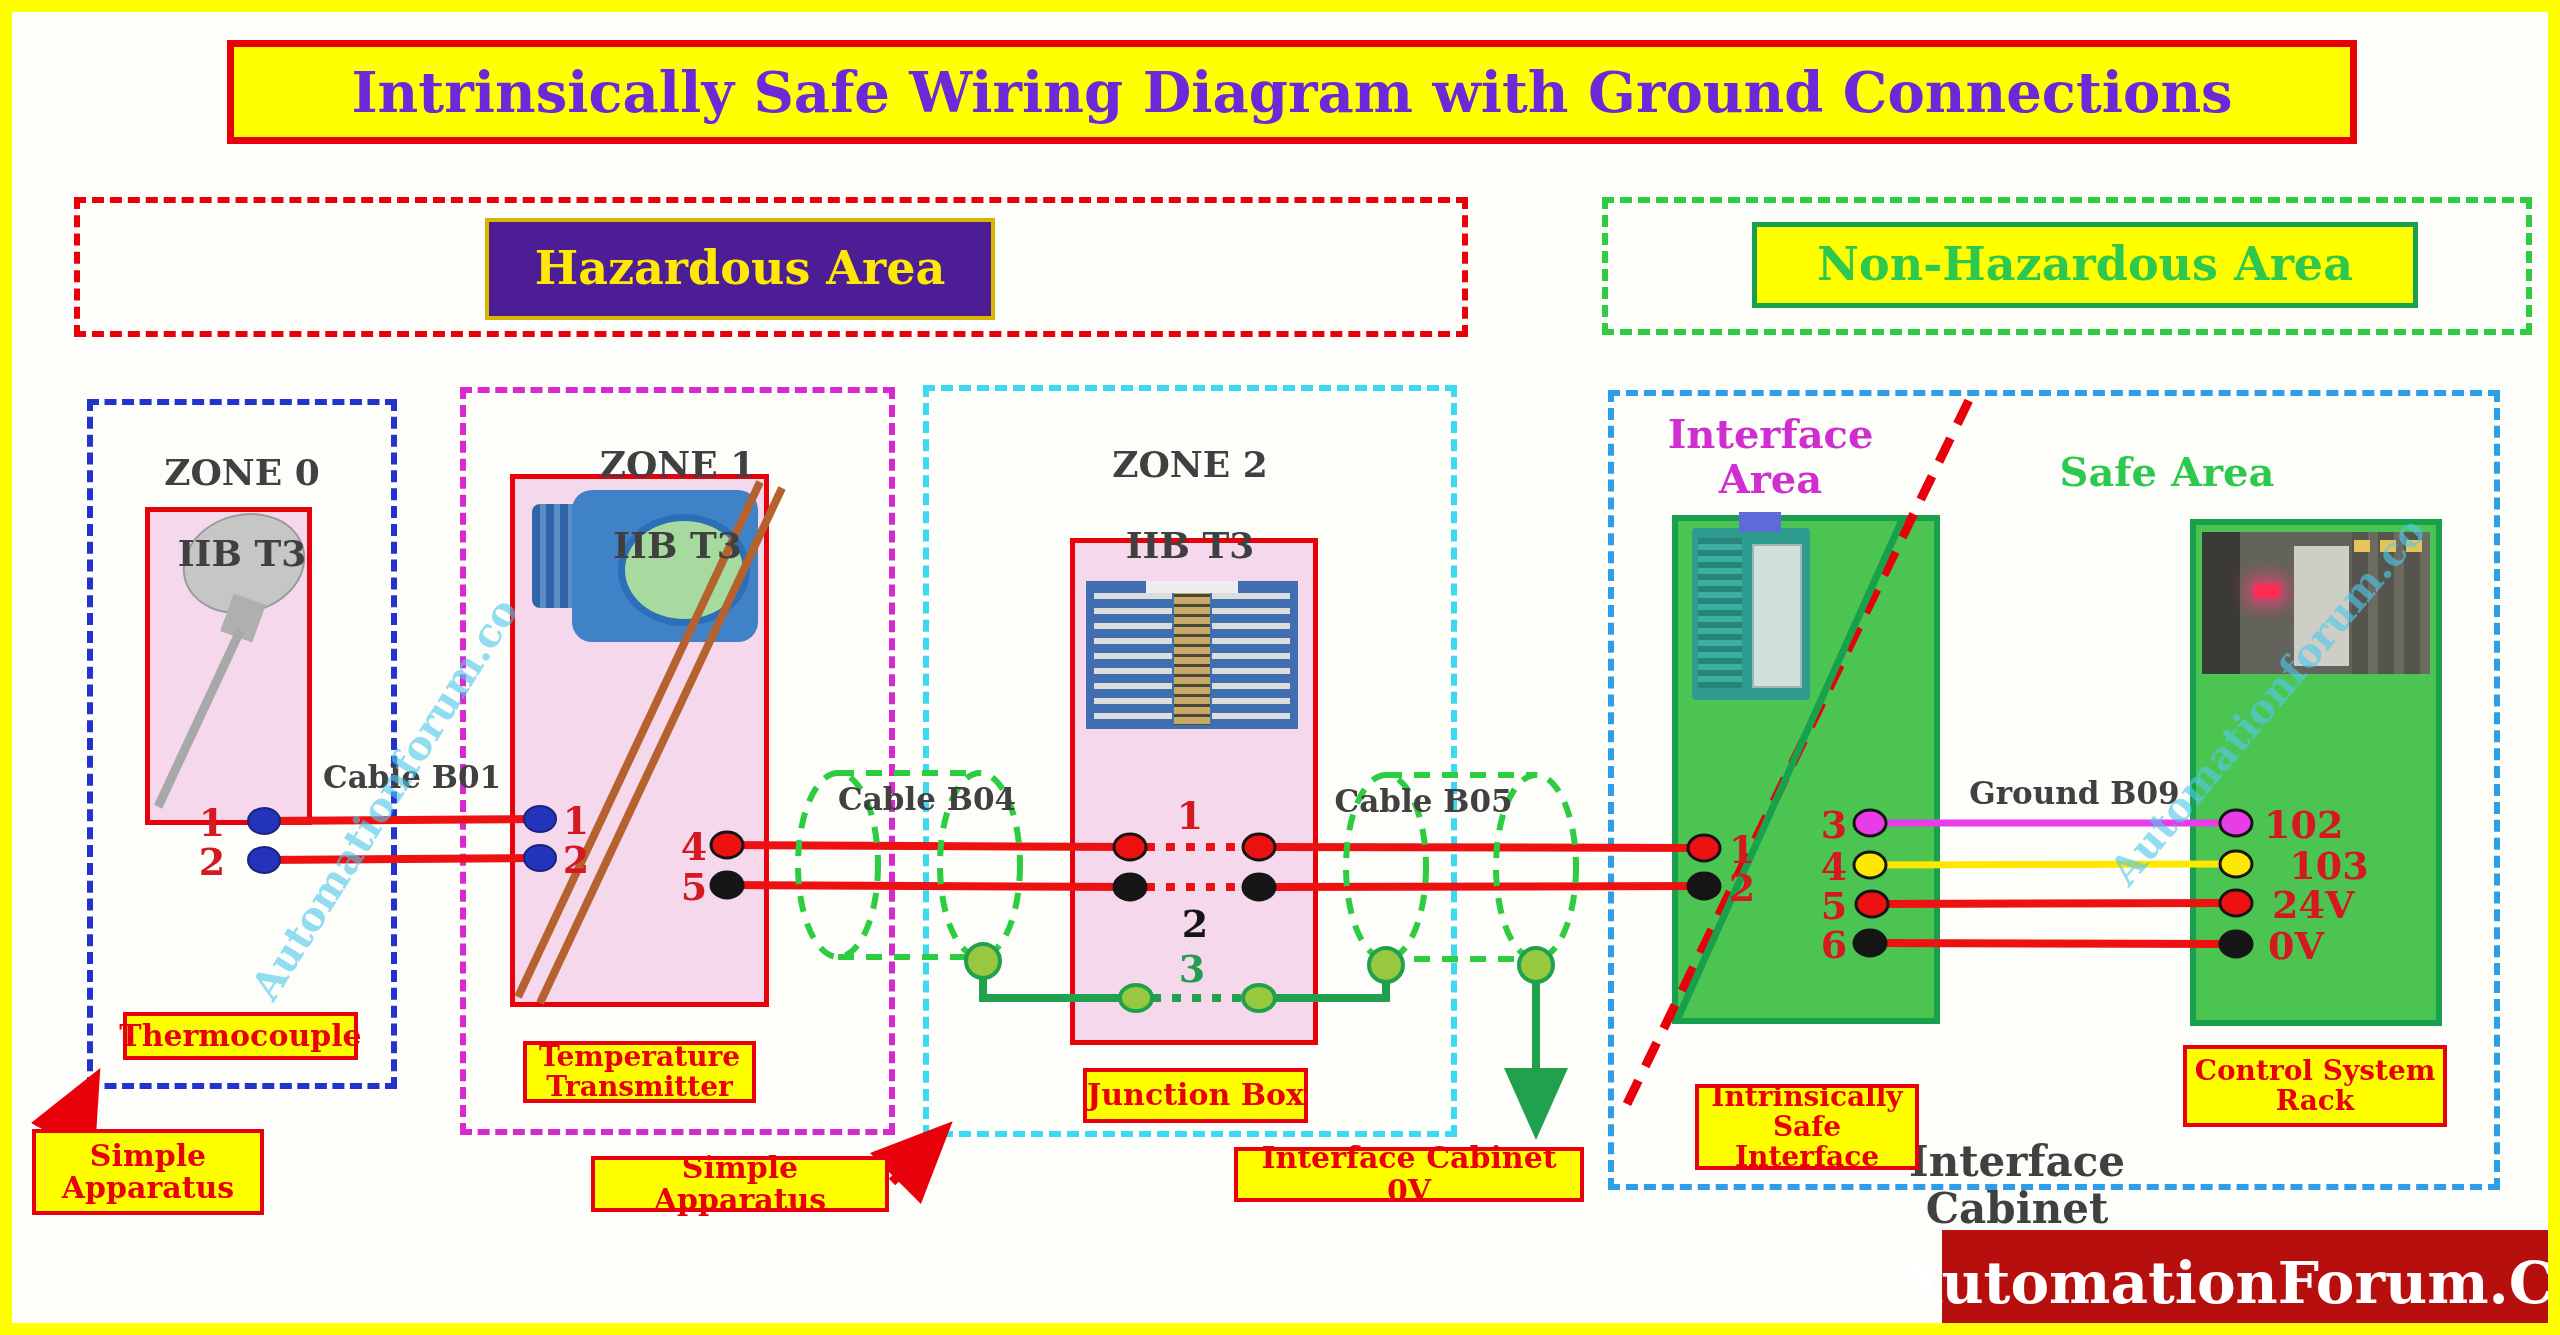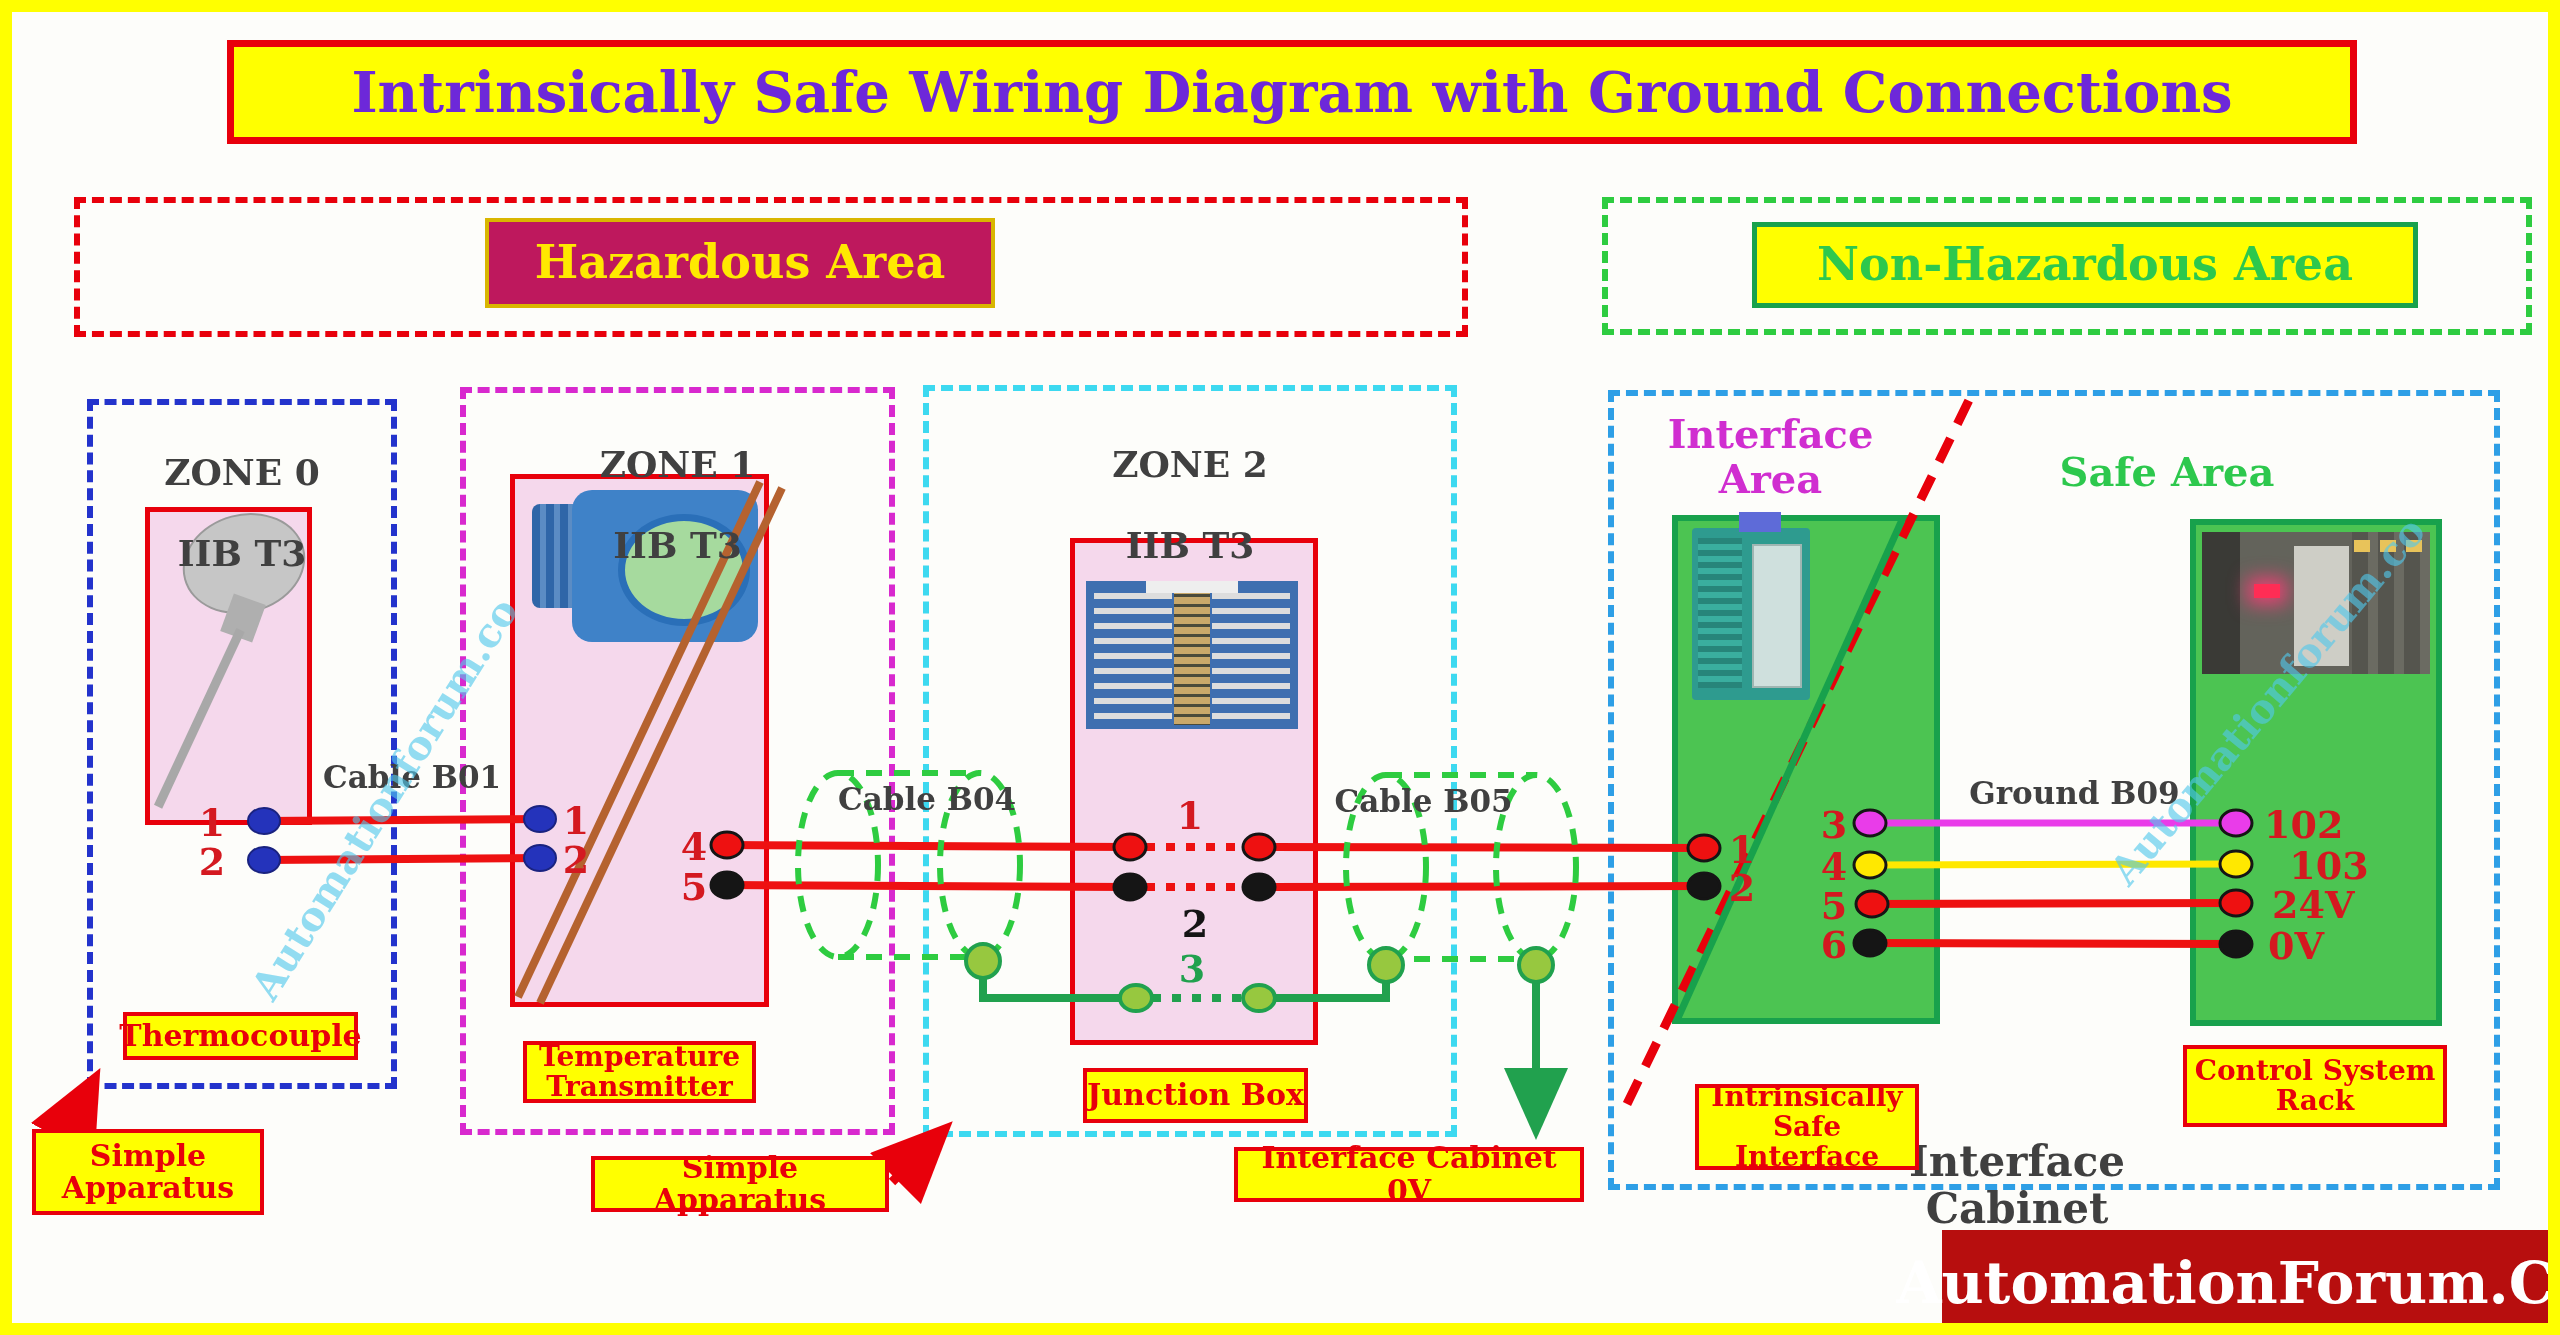--- a/index.html
+++ b/index.html
@@ -23,21 +23,21 @@
 <body>
 
 <div class="page">
 
   <div class="abs" style="left:215px;top:28px;width:2130px;height:104px;background:#FFFF00;border:7px solid #E8000B;
               display:flex;align-items:center;justify-content:center;z-index:10;">
     <span style="color:#6d28d9;font-weight:bold;font-size:56px;">Intrinsically Safe Wiring Diagram with Ground Connections</span>
   </div>
 
   <div class="dashbox" style="left:62px;top:185px;width:1394px;height:140px;border-width:6px;border-color:#E8000B;"></div>
-  <div class="lbl" style="left:473px;top:206px;width:510px;height:90px;background:#be185d;color:#FFE900;
+  <div class="lbl" style="left:473px;top:206px;width:510px;height:102px;background:#4c1d95;color:#FFE900;
               border:4px solid #D9B600;font-size:46px;">Hazardous Area</div>
 
   <div class="dashbox" style="left:1590px;top:185px;width:930px;height:138px;border-width:6px;border-color:#2ECC40;"></div>
   <div class="lbl" style="left:1740px;top:210px;width:666px;height:86px;color:#2DC84D;
               border:5px solid #18A14C;font-size:46px;">Non-Hazardous Area</div>
 
   <div class="dashbox" style="left:75px;top:387px;width:310px;height:690px;border-width:6px;border-color:#2333CC;"></div>
   <div class="ttl" style="left:75px;top:400px;width:310px;font-size:36px;">
     <span>ZONE 0</span><br>
     <span>IIB T3</span>

